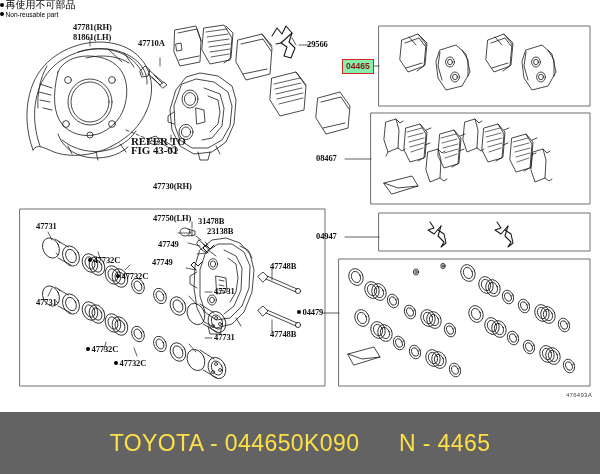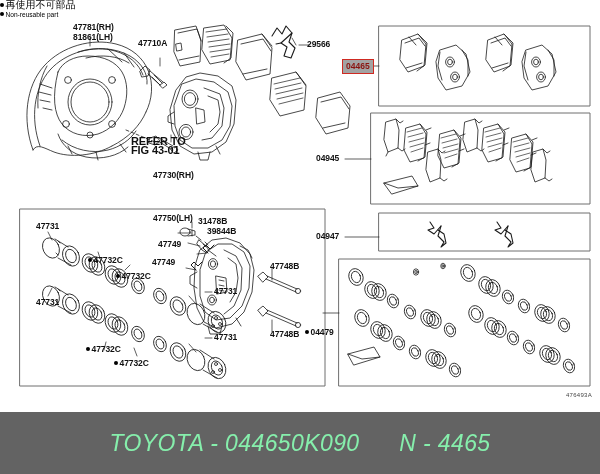--- a/index.html
+++ b/index.html
@@ -8,46 +8,45 @@
     width:600px;height:474px;position:relative;overflow:hidden;
     font-family:"Liberation Sans","DejaVu Sans",sans-serif;
     color:#000;
   }
   #diagram{position:absolute;left:0;top:0;width:600px;height:412px;background:#fff;}
   svg.layer{position:absolute;left:0;top:0;width:600px;height:412px;}
 
   
   .lbl{
     position:absolute;font-size:8.5px;line-height:9.6px;
-    font-family:Liberation Sans, sans-serif;
+    font-family:Liberation Serif, serif;
     letter-spacing:-0.1px;white-space:nowrap;color:#111;
   }
   .lbl.b{font-weight:bold;}
   .lbl.sm{font-size:11px;line-height:8.4px;}
   .bullet{display:inline-block;width:4px;height:4px;border-radius:50%;
           background:#000;margin-right:1.5px;vertical-align:1px;}
 
   
   .hl{
-    position:absolute;background:#a3a3a3;border:1px solid #cf2a22;
+    position:absolute;background:#86efac;border:1px solid #cf2a22;
     color:#8a1410;font-size:8.5px;font-weight:bold;padding:1px 3px 1.5px 3px;
     letter-spacing:0px;line-height:10px;
   }
 
   
   .note{position:absolute;font-size:6.6px;line-height:9px;}
   .note div{white-space:nowrap;}
   .note .jp{font-family:"DejaVu Sans",sans-serif;font-size:10px;font-weight:normal;}
 
   
   #footer{
     position:absolute;left:0;top:412px;width:600px;height:62px;
-    background:#636363;color:#86efac;display:flex;align-items:center;
+    background:#636363;color:#fde047;display:flex;align-items:center;
     justify-content:center;
-    font-style:italic;
   }
   #footer .ftxt{
     font-size:23px;letter-spacing:0.4px;
     font-family:"Liberation Sans","DejaVu Sans",sans-serif;
   }
   #footer .gap{display:inline-block;width:26px;}
   .refcode{position:absolute;right:8px;top:392px;font-size:6px;color:#444;letter-spacing:.3px;}
 </style>
 </head>
 <body>
@@ -529,28 +528,28 @@
 
   <div class="lbl b" style="left:307px;top:40px;">29566</div>
 
   <div class="hl" style="left:342px;top:59px;">04465</div>
 
   <div class="note">
     <div><span class="bullet"></span><span class="jp">再使用不可部品</span></div>
     <div><span class="bullet"></span><span>Non-reusable part</span></div>
   </div>
 
-  <div class="lbl b" style="left:316px;top:154px;">04945</div>
+  <div class="lbl b" style="left:316px;top:154px;">08467</div>
   <div class="lbl b" style="left:316px;top:232px;">04947</div>
 
-  <div class="lbl b" style="left:153px;top:171px;">47730(RH)</div>
+  <div class="lbl b" style="left:153px;top:182px;">47730(RH)</div>
   <div class="lbl b" style="left:153px;top:199px;margin-top:15px;">47750(LH)</div>
 
   <div class="lbl b" style="left:198px;top:217px;">31478B</div>
-  <div class="lbl b" style="left:207px;top:227px;">39844B</div>
+  <div class="lbl b" style="left:207px;top:227px;">23138B</div>
 
   <div class="lbl b" style="left:158px;top:240px;">47749</div>
   <div class="lbl b" style="left:152px;top:258px;">47749</div>
 
   <div class="lbl b" style="left:270px;top:262px;">47748B</div>
   <div class="lbl b" style="left:270px;top:330px;">47748B</div>
 
   <div class="lbl b" style="left:36px;top:222px;">47731</div>
   <div class="lbl b" style="left:36px;top:298px;">47731</div>
   <div class="lbl b" style="left:214px;top:287px;">47731</div>
@@ -562,21 +561,21 @@
   <div class="lbl b" style="left:116px;top:272px;">
     <span class="bullet"></span><span>47732C</span>
   </div>
   <div class="lbl b" style="left:86px;top:345px;">
     <span class="bullet"></span><span>47732C</span>
   </div>
   <div class="lbl b" style="left:114px;top:359px;">
     <span class="bullet"></span><span>47732C</span>
   </div>
 
-  <div class="lbl b" style="left:305px;top:308px;margin-top:20px;">
+  <div class="lbl b" style="left:297px;top:308px;">
     <span class="bullet"></span><span>04479</span>
   </div>
 
   <div class="refcode">476493A</div>
 </div>
 
 <div id="footer">
   <div class="ftxt">
     <span>TOYOTA</span>
     <span>-</span>

